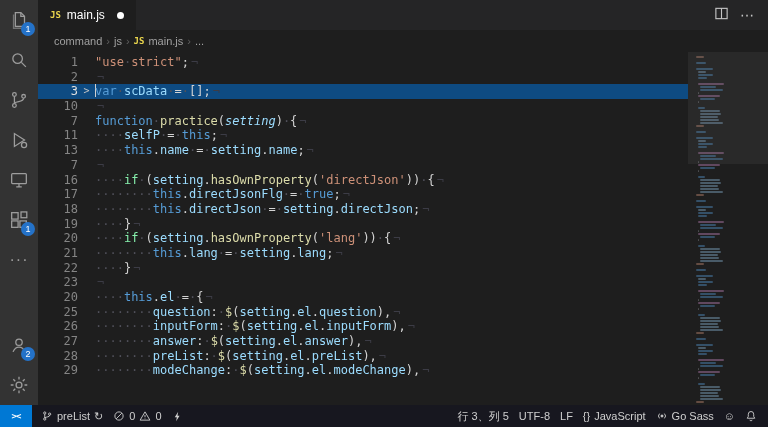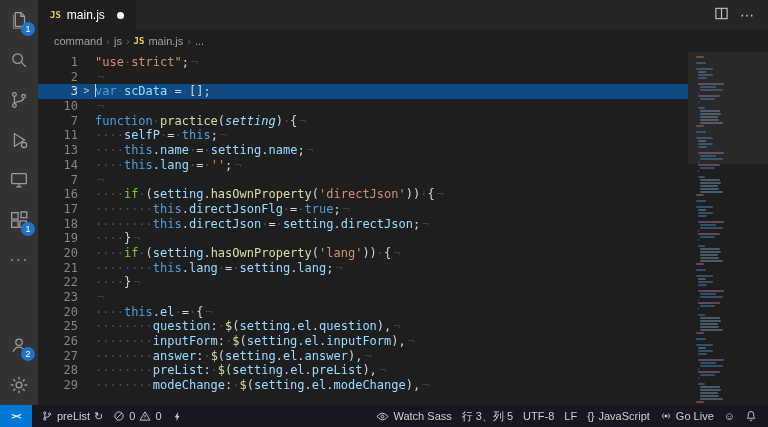--- a/index.html
+++ b/index.html
@@ -41,21 +41,21 @@
   .editor { flex:1; display:flex; min-height:0; position:relative; background:#1e1e1e; }
   .code-area { flex:1; overflow:hidden; padding-top:3px;
     font-family:"DejaVu Sans Mono",monospace; font-size:12px; line-height:14.7px; }
   .line { display:flex; height:14.7px; width:100%; white-space:pre; cursor:text; }
   .line.active { background:var(--selection,#0e4b82); }
   .gutter-num { width:40px; text-align:right; color:#858585; flex-shrink:0; user-select:none; }
   .line.active .gutter-num { color:#e0e0e0; }
   .fold-col { width:17px; text-align:center; color:#c5c5c5; flex-shrink:0; font-size:10px; line-height:14.7px; }
   .line-content { white-space:pre; }
   .kw  { color:#569cd6; }
-  .ctl { color:#84cc16;margin-top:44px; }
+  .ctl { color:#86efac;margin-top:44px; }
   .vr  { color:#9cdcfe; }
   .pv  { color:#9cdcfe; font-style:italic; }
   .fn  { color:#dcdcaa; }
   .str { color:#ce9178; }
   .pln { color:#d4d4d4; }
   .ws  { color:#50505a; }
   .eol { color:#3c3c46; margin-left:2px; }
   .cursor { display:inline-block; width:1px; height:13px; background:#cfcfcf; vertical-align:-2px; margin-right:-1px; }
 
   .minimap { width:80px; flex-shrink:0; position:relative; padding-top:3px; cursor:pointer; }
@@ -204,21 +204,20 @@
 
       <div class="editor">
         <div class="code-area">
             <div class="line"><span class="gutter-num">1</span><span class="fold-col"></span><span class="line-content"><span class="str">"use</span><span class="ws">·</span><span class="str">strict"</span><span class="pln">;</span><span class="eol">¬</span></span></div>
             <div class="line"><span class="gutter-num">2</span><span class="fold-col"></span><span class="line-content"><span class="eol">¬</span></span></div>
             <div class="line active"><span class="gutter-num">3</span><span class="fold-col">&gt;</span><span class="line-content"><span class="cursor"></span><span class="kw">var</span><span class="ws">·</span><span class="vr">scData</span><span class="ws">·</span><span class="pln">=</span><span class="ws">·</span><span class="pln">[];</span><span class="eol">¬</span></span></div>
             <div class="line"><span class="gutter-num">10</span><span class="fold-col"></span><span class="line-content"><span class="eol">¬</span></span></div>
             <div class="line"><span class="gutter-num">7</span><span class="fold-col"></span><span class="line-content"><span class="kw">function</span><span class="ws">·</span><span class="fn">practice</span><span class="pln">(</span><span class="pv">setting</span><span class="pln">)</span><span class="ws">·</span><span class="pln">{</span><span class="eol">¬</span></span></div>
             <div class="line"><span class="gutter-num">11</span><span class="fold-col"></span><span class="line-content"><span class="ws">····</span><span class="vr">selfP</span><span class="ws">·</span><span class="pln">=</span><span class="ws">·</span><span class="kw">this</span><span class="pln">;</span><span class="eol">¬</span></span></div>
             <div class="line"><span class="gutter-num">13</span><span class="fold-col"></span><span class="line-content"><span class="ws">····</span><span class="kw">this</span><span class="pln">.</span><span class="vr">name</span><span class="ws">·</span><span class="pln">=</span><span class="ws">·</span><span class="vr">setting</span><span class="pln">.</span><span class="vr">name</span><span class="pln">;</span><span class="eol">¬</span></span></div>
-            <div class="line"><span class="gutter-num">14</span><span class="fold-col"></span><span class="line-content"><span class="ws">····</span><span class="kw">this</span><span class="pln">.</span><span class="vr">lang</span><span class="ws">·</span><span class="pln">=</span><span class="ws">·</span><span class="str">''</span><span class="pln">;</span><span class="eol">¬</span></span></div>
             <div class="line"><span class="gutter-num">7</span><span class="fold-col"></span><span class="line-content"><span class="eol">¬</span></span></div>
             <div class="line"><span class="gutter-num">16</span><span class="fold-col"></span><span class="line-content"><span class="ws">····</span><span class="ctl">if</span><span class="ws">·</span><span class="pln">(</span><span class="vr">setting</span><span class="pln">.</span><span class="fn">hasOwnProperty</span><span class="pln">(</span><span class="str">'directJson'</span><span class="pln">))</span><span class="ws">·</span><span class="pln">{</span><span class="eol">¬</span></span></div>
             <div class="line"><span class="gutter-num">17</span><span class="fold-col"></span><span class="line-content"><span class="ws">········</span><span class="kw">this</span><span class="pln">.</span><span class="vr">directJsonFlg</span><span class="ws">·</span><span class="pln">=</span><span class="ws">·</span><span class="kw">true</span><span class="pln">;</span><span class="eol">¬</span></span></div>
             <div class="line"><span class="gutter-num">18</span><span class="fold-col"></span><span class="line-content"><span class="ws">········</span><span class="kw">this</span><span class="pln">.</span><span class="vr">directJson</span><span class="ws">·</span><span class="pln">=</span><span class="ws">·</span><span class="vr">setting</span><span class="pln">.</span><span class="vr">directJson</span><span class="pln">;</span><span class="eol">¬</span></span></div>
             <div class="line"><span class="gutter-num">19</span><span class="fold-col"></span><span class="line-content"><span class="ws">····</span><span class="pln">}</span><span class="eol">¬</span></span></div>
             <div class="line"><span class="gutter-num">20</span><span class="fold-col"></span><span class="line-content"><span class="ws">····</span><span class="ctl">if</span><span class="ws">·</span><span class="pln">(</span><span class="vr">setting</span><span class="pln">.</span><span class="fn">hasOwnProperty</span><span class="pln">(</span><span class="str">'lang'</span><span class="pln">))</span><span class="ws">·</span><span class="pln">{</span><span class="eol">¬</span></span></div>
             <div class="line"><span class="gutter-num">21</span><span class="fold-col"></span><span class="line-content"><span class="ws">········</span><span class="kw">this</span><span class="pln">.</span><span class="vr">lang</span><span class="ws">·</span><span class="pln">=</span><span class="ws">·</span><span class="vr">setting</span><span class="pln">.</span><span class="vr">lang</span><span class="pln">;</span><span class="eol">¬</span></span></div>
             <div class="line"><span class="gutter-num">22</span><span class="fold-col"></span><span class="line-content"><span class="ws">····</span><span class="pln">}</span><span class="eol">¬</span></span></div>
             <div class="line"><span class="gutter-num">23</span><span class="fold-col"></span><span class="line-content"><span class="eol">¬</span></span></div>
             <div class="line"><span class="gutter-num">20</span><span class="fold-col"></span><span class="line-content"><span class="ws">····</span><span class="kw">this</span><span class="pln">.</span><span class="vr">el</span><span class="ws">·</span><span class="pln">=</span><span class="ws">·</span><span class="pln">{</span><span class="eol">¬</span></span></div>
@@ -393,49 +392,40 @@
         <span>
           <svg viewBox="0 0 16 16" width="11" height="11" fill="currentColor">
             <path d="M9 1L4 9h3l-1 6 5-8H8l1-6z"></path>
           </svg>
         </span>
       </div>
     </div>
     <div class="sb-spacer"></div>
     <div class="sb-right">
       <div class="sb-item">
-        <span>
-          <svg viewBox="0 0 16 16" width="13" height="13" fill="none" stroke="currentColor" stroke-width="1.2">
-            <path d="M1.5 8s2.5-4 6.5-4 6.5 4 6.5 4-2.5 4-6.5 4-6.5-4-6.5-4z"></path>
-              <circle cx="8" cy="8" r="1.7"></circle>
-          </svg>
-        </span>
-        <span>Watch Sass</span>
-      </div>
-      <div class="sb-item">
         <span>行 3、列 5</span>
       </div>
       <div class="sb-item">
         <span>UTF-8</span>
       </div>
       <div class="sb-item">
         <span>LF</span>
       </div>
       <div class="sb-item">
         <span>{}</span>
         <span>JavaScript</span>
       </div>
       <div class="sb-item">
         <span>
           <svg viewBox="0 0 16 16" width="12" height="12" fill="none" stroke="currentColor" stroke-width="1.2">
             <circle cx="8" cy="8" r="1.4" fill="currentColor"></circle>
             <path d="M4.8 11.2a4.5 4.5 0 010-6.4M11.2 4.8a4.5 4.5 0 010 6.4"></path>
           </svg>
         </span>
-        <span>Go Live</span>
+        <span>Go Sass</span>
       </div>
       <div class="sb-item">
         <span class="sb-glyph">☺</span>
       </div>
       <div class="sb-item">
         <span>
           <svg viewBox="0 0 16 16" width="12" height="12" fill="none" stroke="currentColor" stroke-width="1.2">
             <path d="M8 2a3.6 3.6 0 00-3.6 3.6v2.9L3 11h10l-1.4-2.5V5.6A3.6 3.6 0 008 2z"></path>
             <path d="M6.6 13a1.4 1.4 0 002.8 0"></path>
           </svg>

